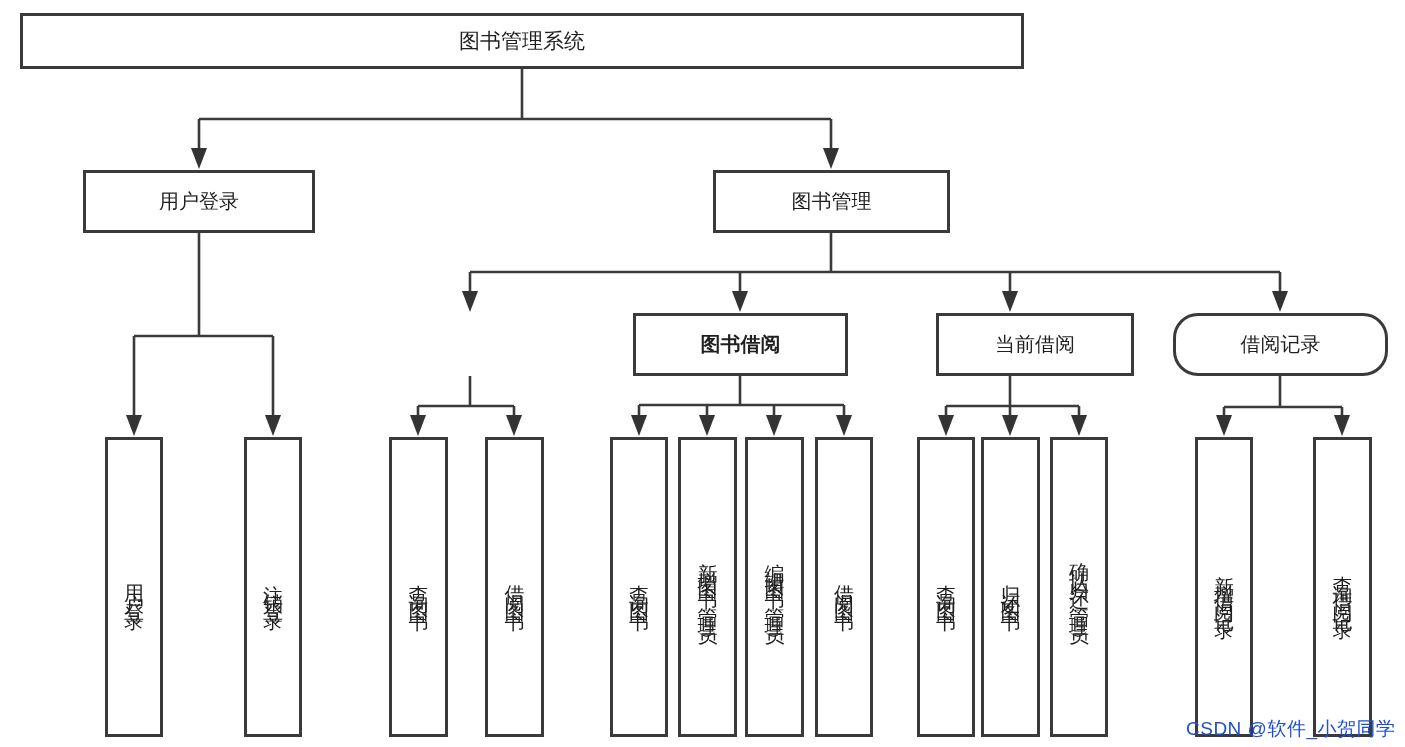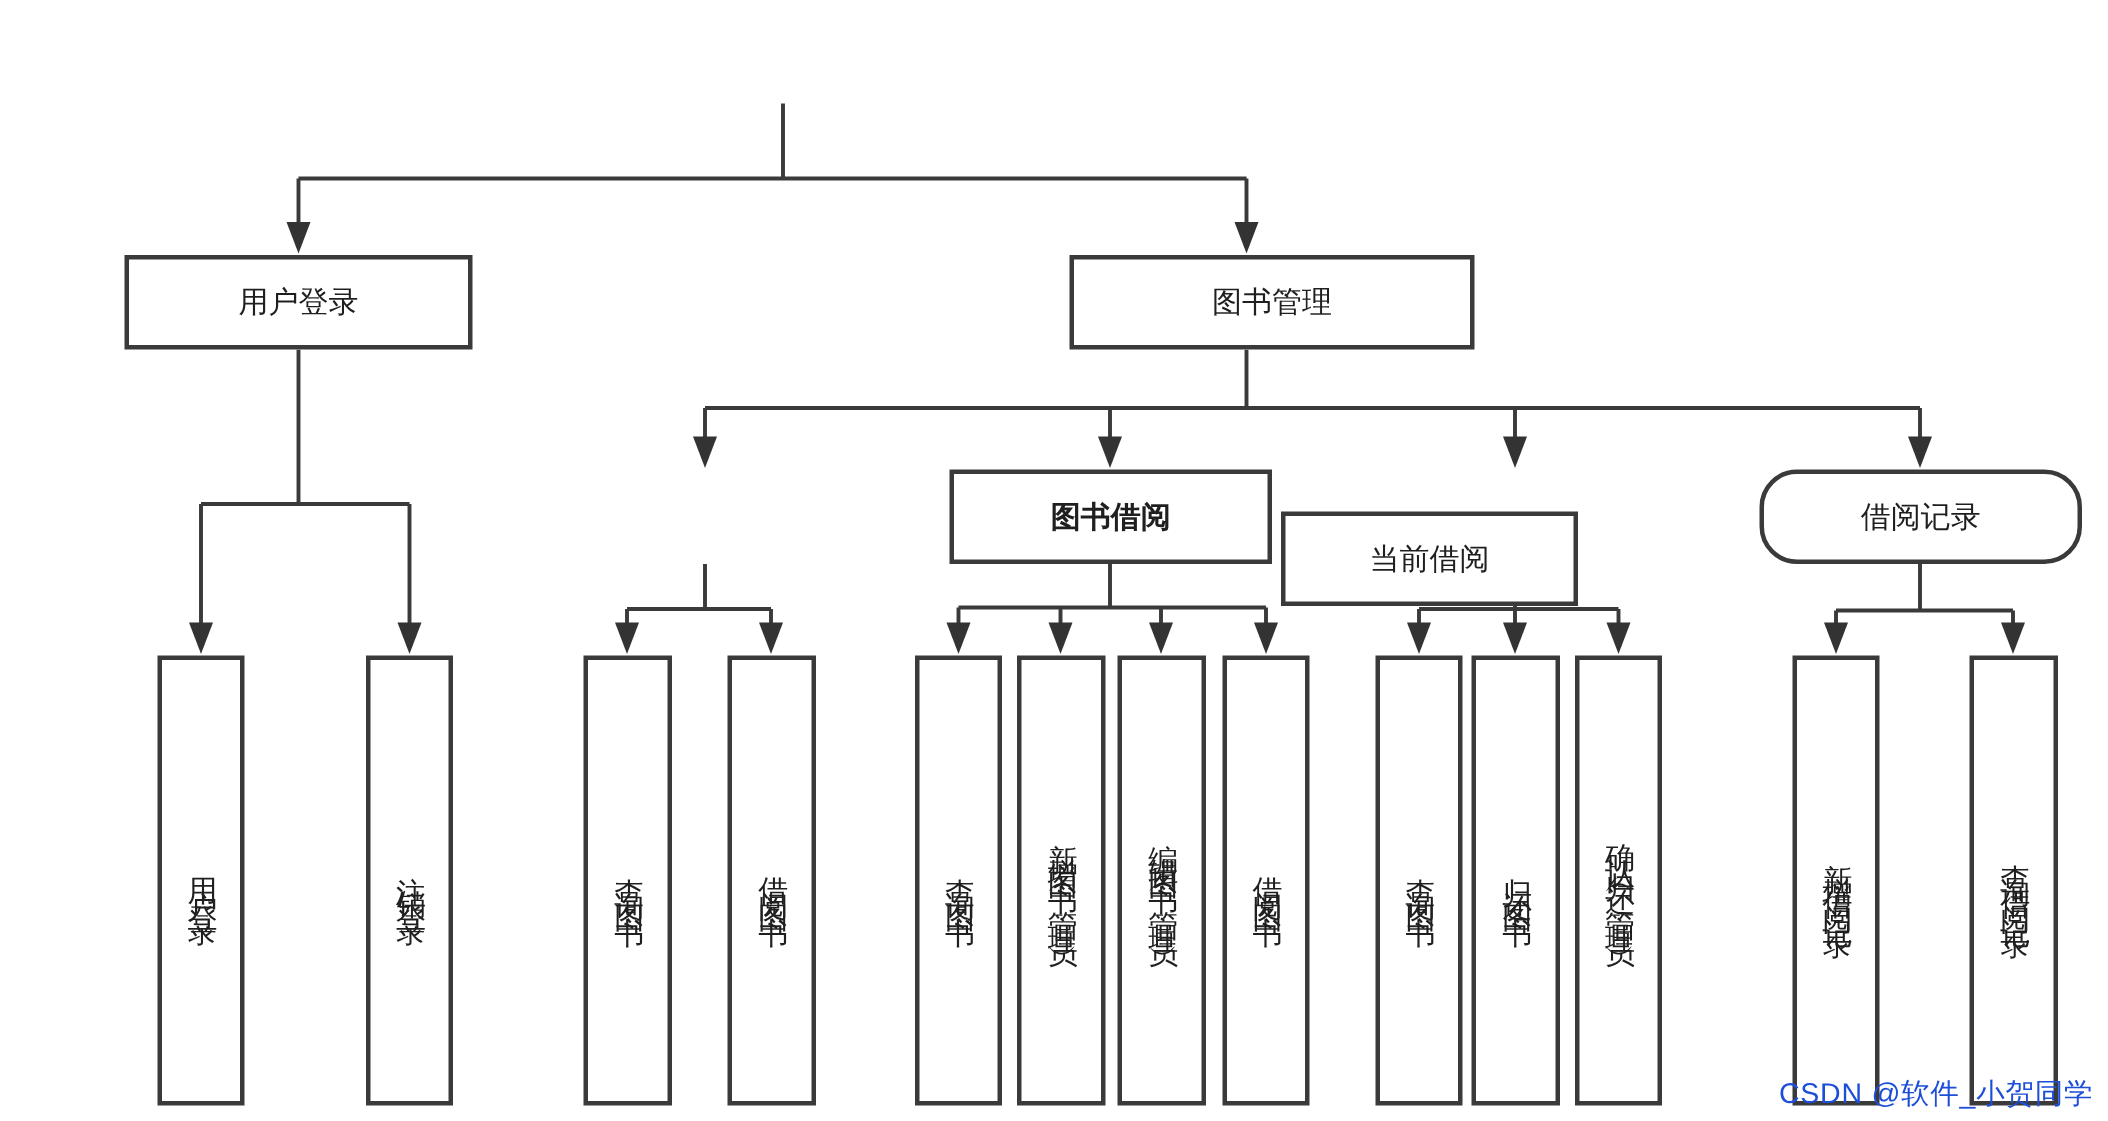--- a/index.html
+++ b/index.html
@@ -91,26 +91,27 @@
       <polygon points="766,415 782,415 774,436"></polygon>
       <polygon points="836,415 852,415 844,436"></polygon>
       <polygon points="938,415 954,415 946,436"></polygon>
       <polygon points="1002,415 1018,415 1010,436"></polygon>
       <polygon points="1071,415 1087,415 1079,436"></polygon>
       <polygon points="1216,415 1232,415 1224,436"></polygon>
       <polygon points="1334,415 1350,415 1342,436"></polygon>
     </g>
   </svg>
 
+  <div class="node root">图书管理系统</div>
 
   <div class="node lvl" style="left:83px;width:232px;">用户登录</div>
-  <div class="node lvl" style="left:713px;width:270px;">图书管理</div>
+  <div class="node lvl" style="left:713px;width:237px;">图书管理</div>
 
   <div class="node l3" style="left:633px;width:215px;font-weight:bold;">图书借阅</div>
-  <div class="node l3" style="left:854px;width:198px;margin-top:28px;">当前借阅</div>
+  <div class="node l3" style="left:936px;width:198px;">当前借阅</div>
   <div class="node l3" style="left:1173px;width:215px;border-radius:25px;">借阅记录</div>
 
   <div class="node leaf" style="left:105px;width:58px;">用户登录</div>
   <div class="node leaf" style="left:244px;width:58px;">注销登录</div>
 
   <div class="node leaf" style="left:389px;width:59px;">查询图书</div>
   <div class="node leaf" style="left:485px;width:59px;">借阅图书</div>
 
   <div class="node leaf" style="left:610px;width:58px;">查询图书</div>
   <div class="node leaf" style="left:678px;width:59px;">新增图书（管理员）</div>

